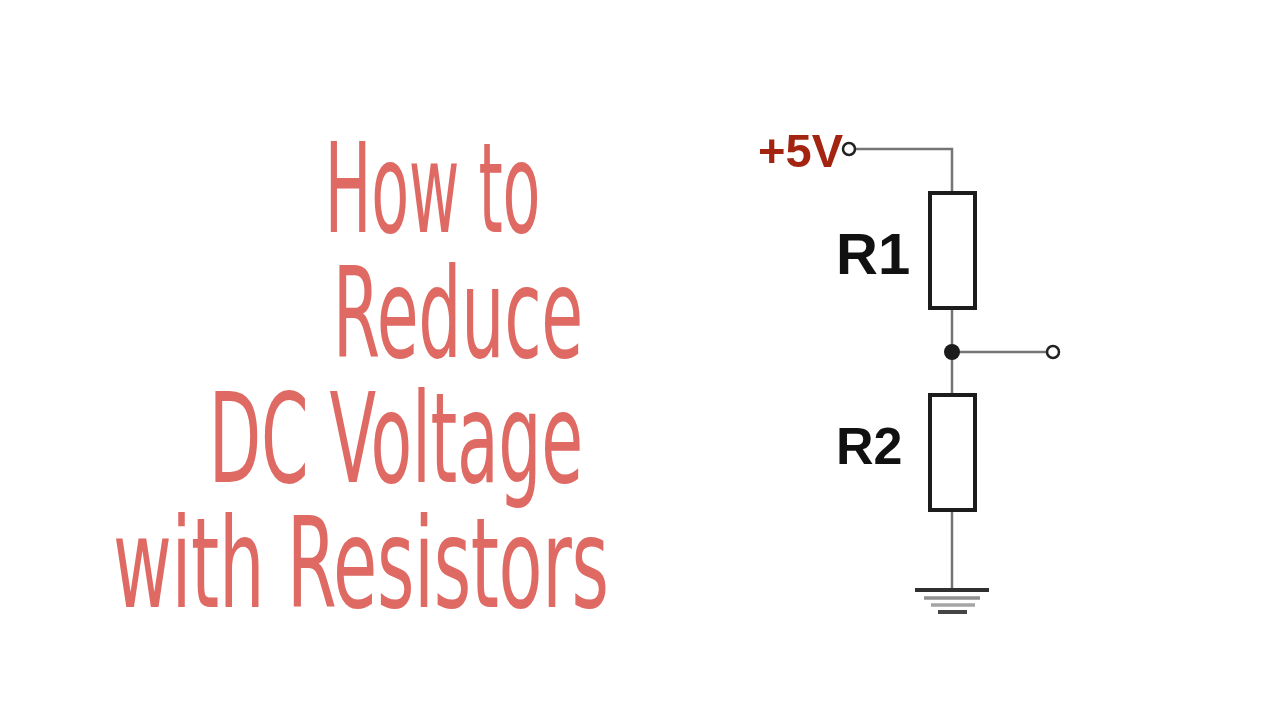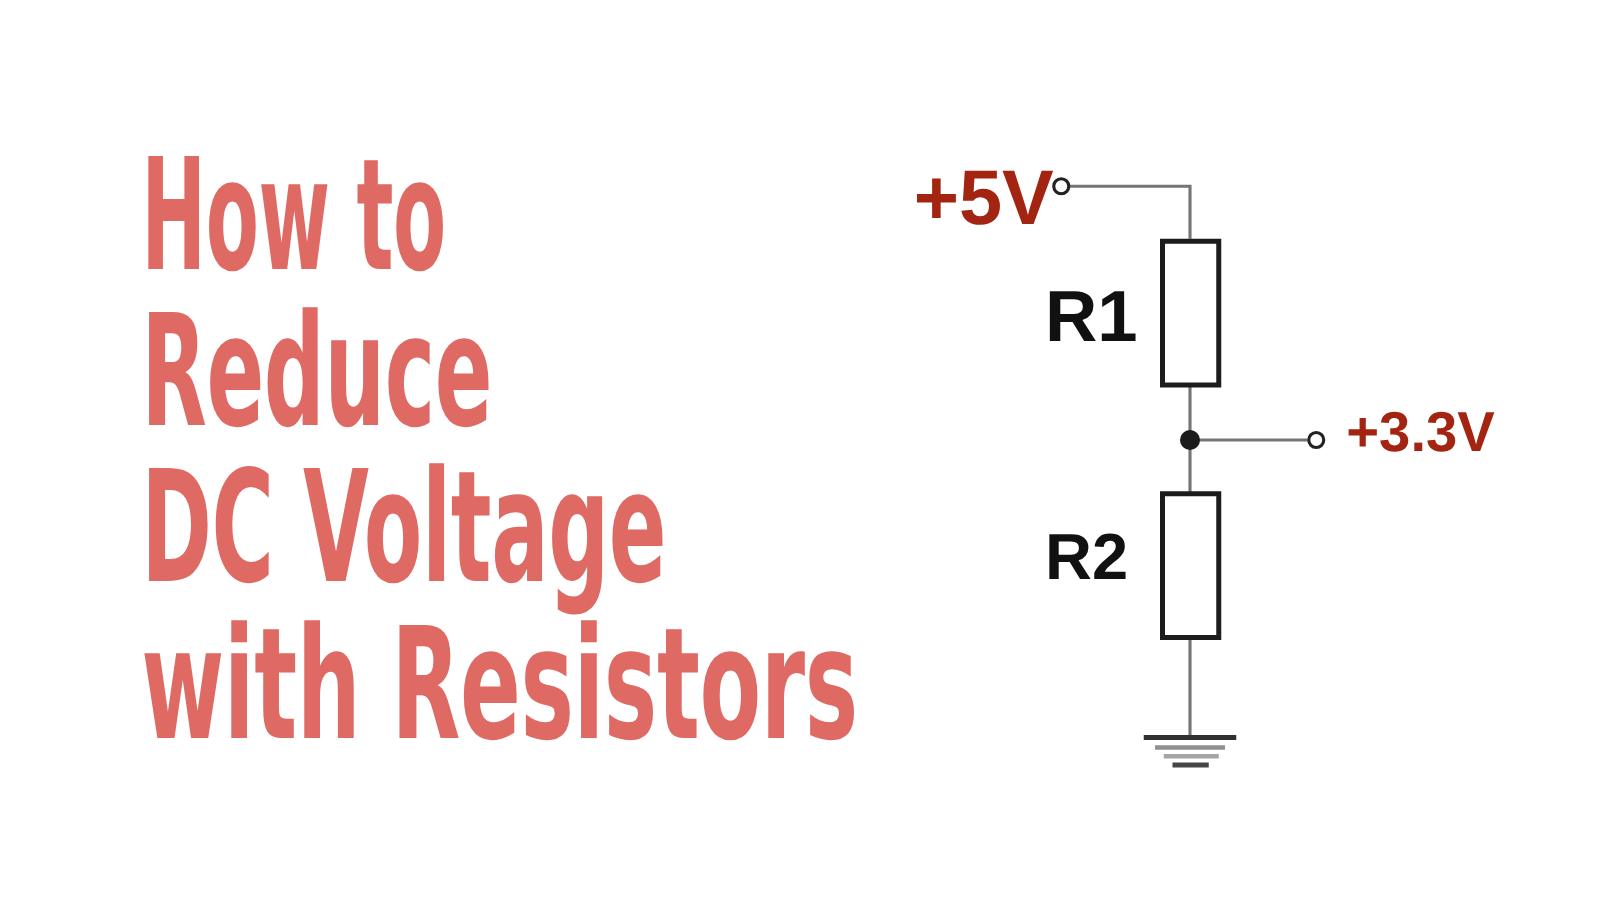--- a/index.html
+++ b/index.html
@@ -15,27 +15,28 @@
     width:1280px;height:720px;
     background:var(--c-background);
     font-family:"DejaVu Sans", sans-serif;
   }
   .page{
     position:relative;width:1280px;height:720px;
     overflow:hidden;background:var(--c-background);
   }
   
   .title{
-    position:absolute;left:113px;top:111px;
+    position:absolute;left:113px;top:127px;
     color:var(--c-title);
     font-family:"DejaVu Sans", sans-serif;
-    font-weight:bold;
+    font-weight:normal;
     font-size:124px;
     line-height:125px;
     letter-spacing:-0.005em;
+    text-align:right;
   }
   .title .line{
     transform-origin:0 0;
     white-space:nowrap;
   }
   .title .l1{transform:scaleX(0.50);}
   .title .l2{transform:scaleX(0.55);}
   .title .l3{transform:scaleX(0.55);}
   .title .l4{transform:scaleX(0.58);}
 
@@ -51,21 +52,21 @@
   .gnd4{stroke:#454545;stroke-width:4;}
 
   .lbl{
     position:absolute;
     font-family:"Liberation Sans", sans-serif;
     font-weight:bold;
     white-space:nowrap;
   }
   .lbl-supply{
     right:437px;top:123px;
-    font-size:62px;text-align:right;
+    font-size:47px;text-align:right;
     color:var(--c-voltage-label);
     margin-left:29px;
   }
   .lbl-output{
     left:1077px;top:320px;
     font-size:45px;
     color:var(--c-voltage-label);
   }
   .lbl-r1{
     left:836px;top:220px;
@@ -107,17 +108,16 @@
 
     <g>
       <line class="gnd1" x1="915" y1="590" x2="989" y2="590"></line>
       <line class="gnd2" x1="924" y1="598" x2="980" y2="598"></line>
       <line class="gnd3" x1="931" y1="605" x2="975" y2="605"></line>
       <line class="gnd4" x1="938" y1="612" x2="967" y2="612"></line>
     </g>
   </svg>
 
   <div class="lbl lbl-supply">+5V</div>
-  <div class="lbl lbl-output">+3.3V</div>
   <div class="lbl lbl-r1">R1</div>
   <div class="lbl lbl-r2">R2</div>
 
 </div>
 
 </body></html>

